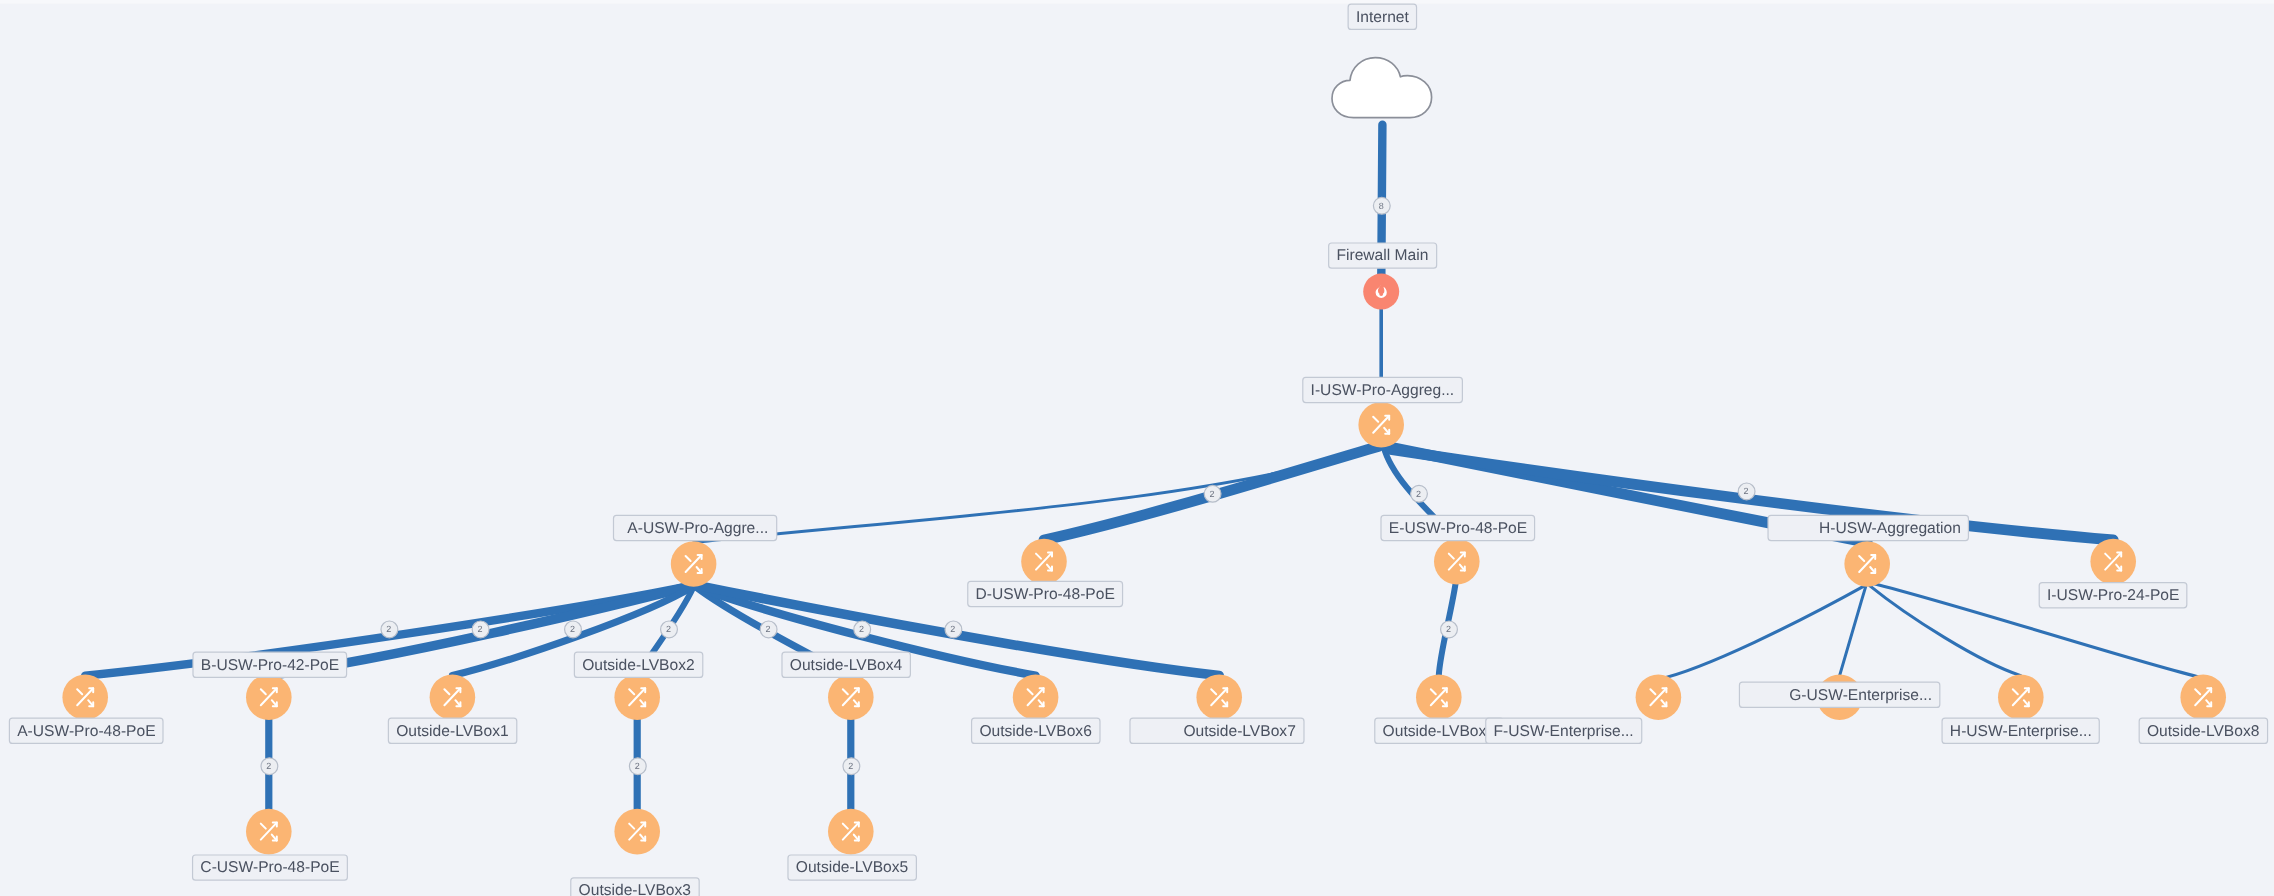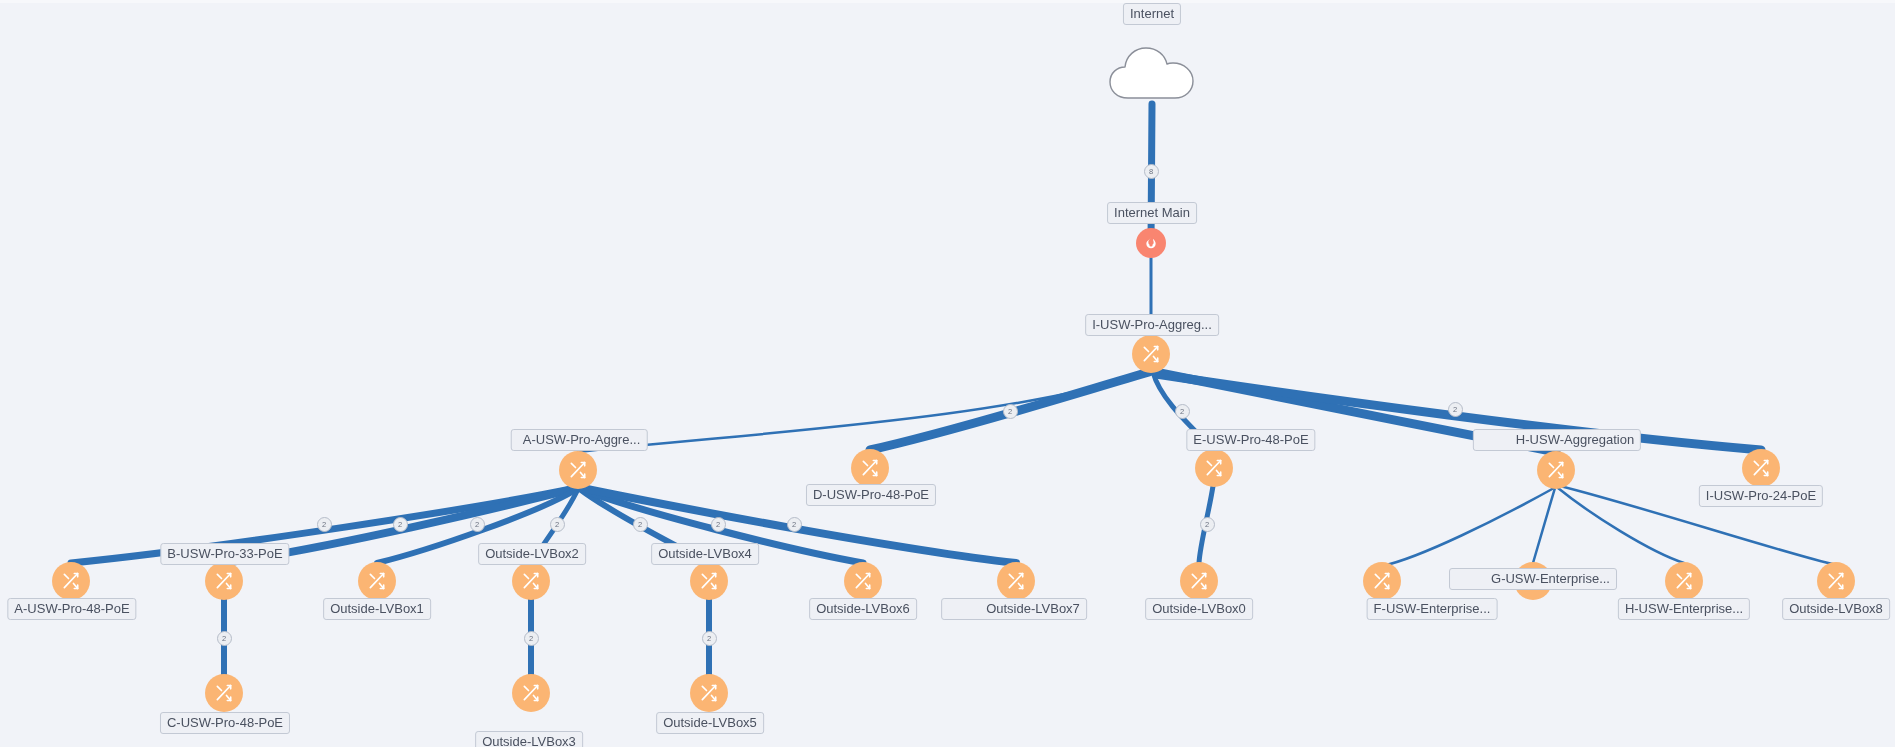--- a/index.html
+++ b/index.html
@@ -128,21 +128,21 @@
         </svg></div>
       <div class="label" style="left: 1152px; top: 14px;">Internet</div>
       <div class="node firewall" style="left: 1151px; top: 243px;">
         <span>
           <svg width="16" height="16" viewBox="0 0 24 24" fill="#ffffff">
             <path d="M12 2c0 4-4 5-4 9a4 4 0 0 0 8 0c0-2-1-3-1-5 2 1.5 4 4 4 7a7 7 0 1 1-14 0C5 8 12 7 12 2z"></path>
             <circle cx="12" cy="15" r="2.4" fill="#f98570"></circle>
           </svg>
         </span>
       </div>
-      <div class="label" style="left: 1152px; top: 213px;">Internet Main</div>
+      <div class="label" style="left: 1152px; top: 213px;">Firewall Main</div>
       <div class="node" style="left: 1151px; top: 354px;">
         <span>
           <svg width="20" height="20" viewBox="0 0 24 24" fill="none" stroke="#ffffff" stroke-width="2" stroke-linecap="round" stroke-linejoin="round">
             <polyline points="16,3 20,3 20,7"></polyline>
             <line x1="4" y1="20" x2="20" y2="3"></line>
             <polyline points="20,17 20,21 16,21"></polyline>
             <line x1="15" y1="15" x2="20" y2="21"></line>
             <line x1="4" y1="4" x2="9" y2="9"></line>
           </svg>
         </span>
@@ -176,21 +176,21 @@
         <span>
           <svg width="20" height="20" viewBox="0 0 24 24" fill="none" stroke="#ffffff" stroke-width="2" stroke-linecap="round" stroke-linejoin="round">
             <polyline points="16,3 20,3 20,7"></polyline>
             <line x1="4" y1="20" x2="20" y2="3"></line>
             <polyline points="20,17 20,21 16,21"></polyline>
             <line x1="15" y1="15" x2="20" y2="21"></line>
             <line x1="4" y1="4" x2="9" y2="9"></line>
           </svg>
         </span>
       </div>
-      <div class="label" style="left: 1251px; top: 440px; text-align: center;">E-USW-Pro-48-PoE</div>
+      <div class="label" style="left: 1215px; top: 440px; text-align: center;">E-USW-Pro-48-PoE</div>
       <div class="node" style="left: 1556px; top: 470px;">
         <span>
           <svg width="20" height="20" viewBox="0 0 24 24" fill="none" stroke="#ffffff" stroke-width="2" stroke-linecap="round" stroke-linejoin="round">
             <polyline points="16,3 20,3 20,7"></polyline>
             <line x1="4" y1="20" x2="20" y2="3"></line>
             <polyline points="20,17 20,21 16,21"></polyline>
             <line x1="15" y1="15" x2="20" y2="21"></line>
             <line x1="4" y1="4" x2="9" y2="9"></line>
           </svg>
         </span>
@@ -224,21 +224,21 @@
         <span>
           <svg width="20" height="20" viewBox="0 0 24 24" fill="none" stroke="#ffffff" stroke-width="2" stroke-linecap="round" stroke-linejoin="round">
             <polyline points="16,3 20,3 20,7"></polyline>
             <line x1="4" y1="20" x2="20" y2="3"></line>
             <polyline points="20,17 20,21 16,21"></polyline>
             <line x1="15" y1="15" x2="20" y2="21"></line>
             <line x1="4" y1="4" x2="9" y2="9"></line>
           </svg>
         </span>
       </div>
-      <div class="label" style="left: 225px; top: 554px;">B-USW-Pro-33-PoE</div>
+      <div class="label" style="left: 225px; top: 554px;">B-USW-Pro-42-PoE</div>
       <div class="node" style="left: 224px; top: 693px;">
         <span>
           <svg width="20" height="20" viewBox="0 0 24 24" fill="none" stroke="#ffffff" stroke-width="2" stroke-linecap="round" stroke-linejoin="round">
             <polyline points="16,3 20,3 20,7"></polyline>
             <line x1="4" y1="20" x2="20" y2="3"></line>
             <polyline points="20,17 20,21 16,21"></polyline>
             <line x1="15" y1="15" x2="20" y2="21"></line>
             <line x1="4" y1="4" x2="9" y2="9"></line>
           </svg>
         </span>
@@ -344,21 +344,21 @@
         <span>
           <svg width="20" height="20" viewBox="0 0 24 24" fill="none" stroke="#ffffff" stroke-width="2" stroke-linecap="round" stroke-linejoin="round">
             <polyline points="16,3 20,3 20,7"></polyline>
             <line x1="4" y1="20" x2="20" y2="3"></line>
             <polyline points="20,17 20,21 16,21"></polyline>
             <line x1="15" y1="15" x2="20" y2="21"></line>
             <line x1="4" y1="4" x2="9" y2="9"></line>
           </svg>
         </span>
       </div>
-      <div class="label" style="left: 1432px; top: 609px; text-align: right;">F-USW-Enterprise...</div>
+      <div class="label" style="left: 1303px; top: 609px; text-align: right;">F-USW-Enterprise...</div>
       <div class="node" style="left: 1533px; top: 581px;">
         <span>
           <svg width="20" height="20" viewBox="0 0 24 24" fill="none" stroke="#ffffff" stroke-width="2" stroke-linecap="round" stroke-linejoin="round">
             <polyline points="16,3 20,3 20,7"></polyline>
             <line x1="4" y1="20" x2="20" y2="3"></line>
             <polyline points="20,17 20,21 16,21"></polyline>
             <line x1="15" y1="15" x2="20" y2="21"></line>
             <line x1="4" y1="4" x2="9" y2="9"></line>
           </svg>
         </span>

